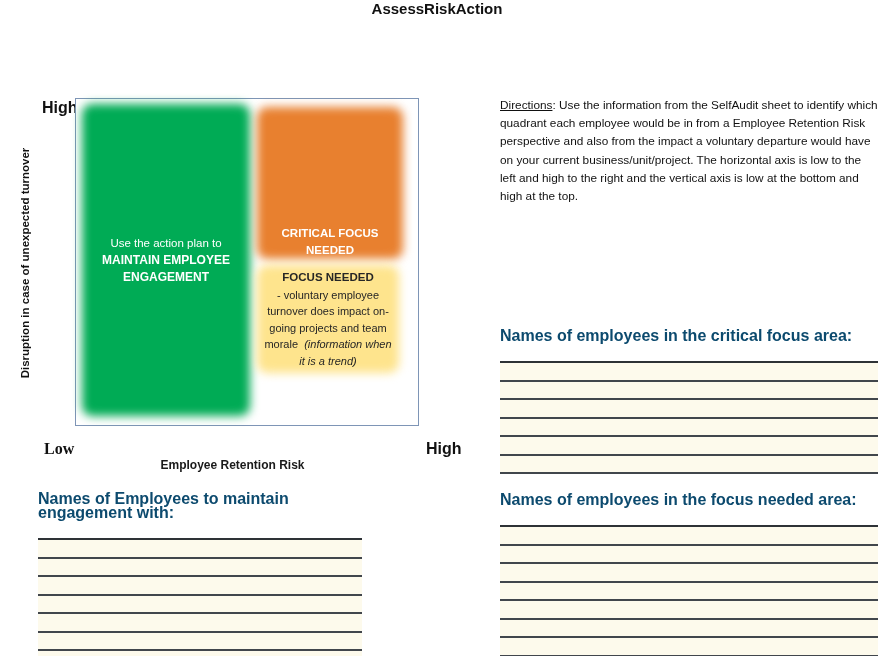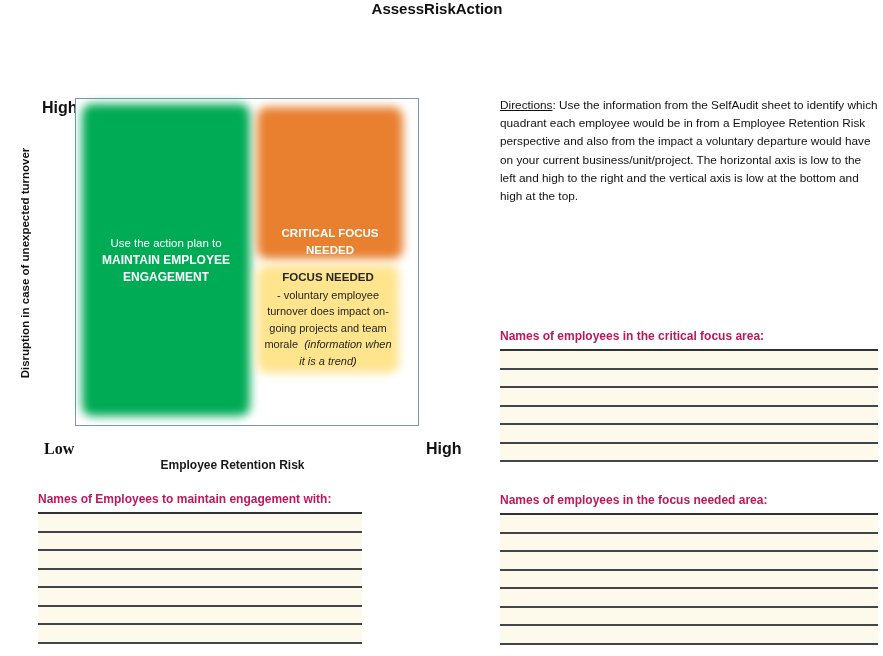--- a/index.html
+++ b/index.html
@@ -64,23 +64,23 @@
   
   .directions {
     left:500px; top:96px; width:380px;
     font-size:11.8px; line-height:18.2px; color:#111;
   }
   .dir-label { font-weight:normal; text-decoration:underline; }
 
   
   .name-section { }
   .section-heading {
-    font-weight:bold; font-size:12px; line-height:14px;
-    color:#be185d;
-    padding-bottom:6px;
+    font-weight:bold; font-size:16px; line-height:14px;
+    color:#0c4a6e;
+    padding-bottom:18px;
     border-bottom:2.5px solid #2e3236;
   }
   .lines-box { background:#fdfaec; }
   .write-line {
     height:18.5px;
     border-bottom:2px solid #41464c;
   }
   .sec-critical { left:500px; top:329px; width:378px; }
   .sec-maintain { left:38px;  top:492px; width:324px; }
   .sec-focus    { left:500px; top:493px; width:378px; }

